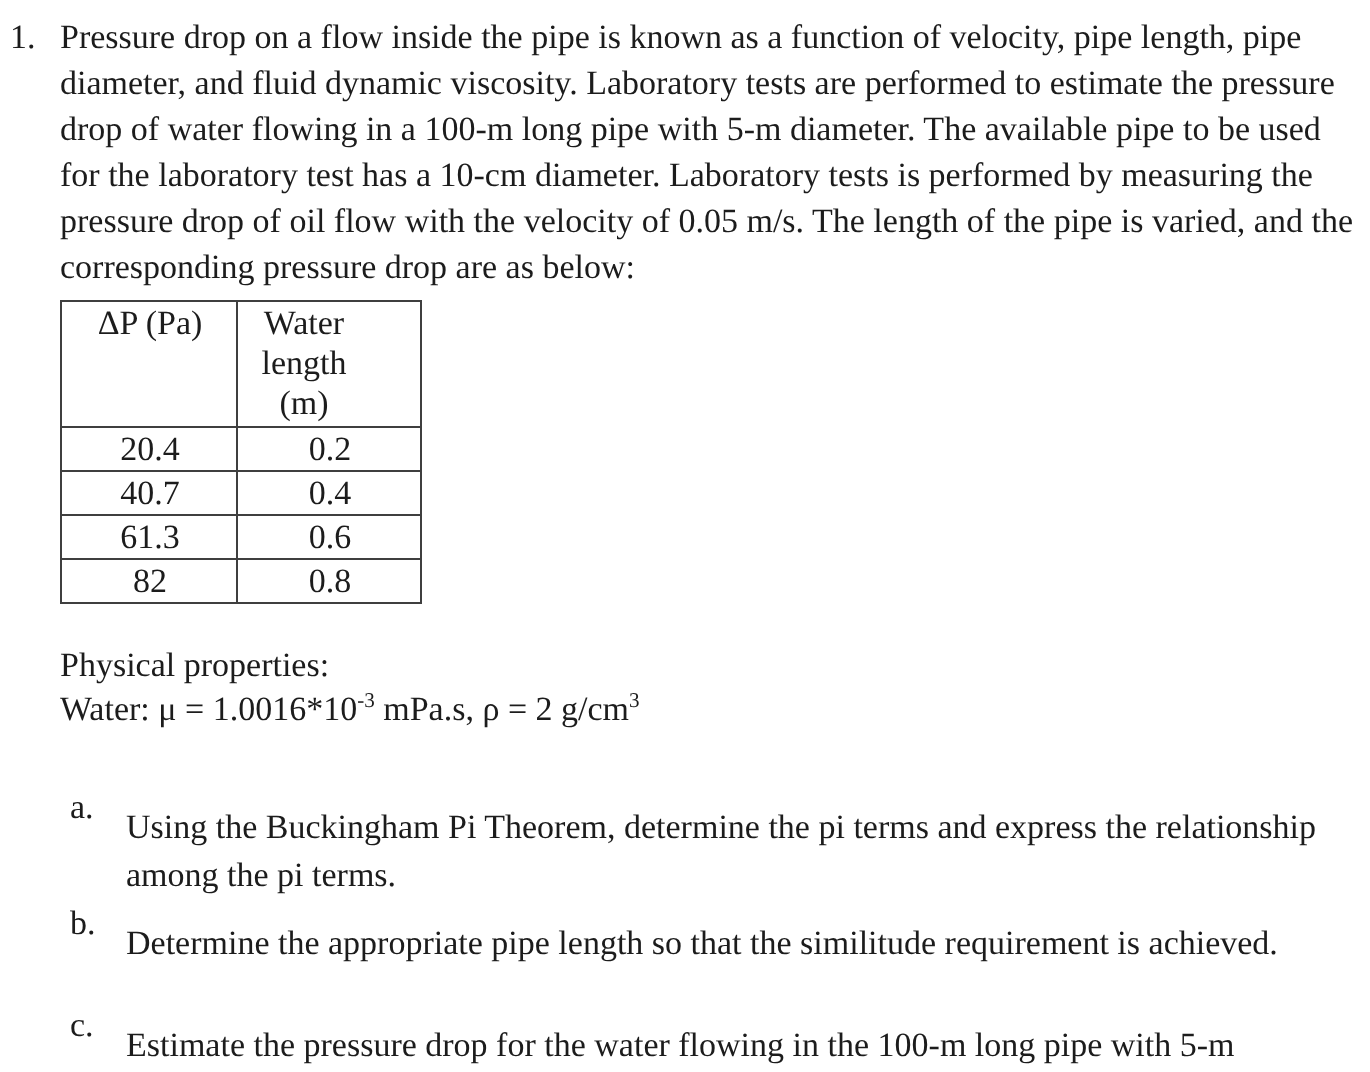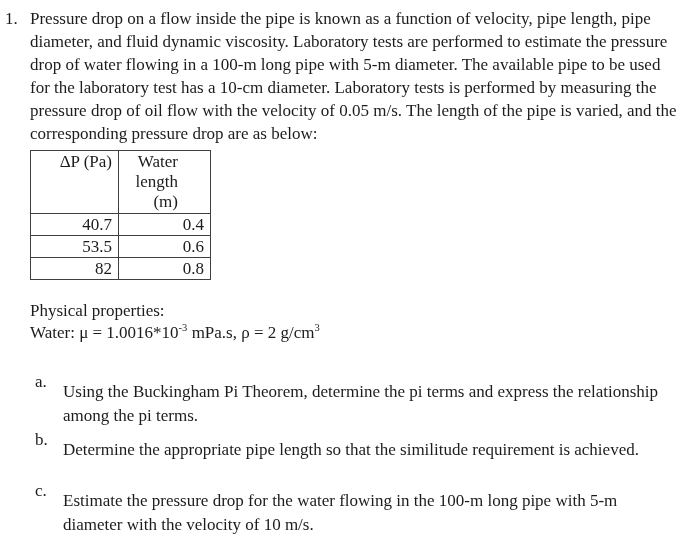--- a/index.html
+++ b/index.html
@@ -34,21 +34,21 @@
     line-height: 23px;
   }
   
   .data-table {
     margin: 5px 0 0 25px;
     border-collapse: collapse;
     font-size: 17px;
   }
   .data-table td, .data-table th {
     border: 1.6px solid var(--table-border-color);
-    text-align: right;
+    text-align: center;
     font-weight: normal;
     vertical-align: top;
     padding: 1px 6px 1px 7px;
   }
   .data-table .col-dp  { width: 88px; }
   .data-table .col-len { width: 92px; }
   .header-wrap { width: 52px; line-height: 20px; }
   .header-dp   { line-height: 20px; }
   .data-table tbody td { height: 22px; line-height: 19px; }
   
@@ -94,25 +94,29 @@
         <th class="col-dp">
           <div class="header-dp">ΔP (Pa)</div>
         </th>
         <th class="col-len">
           <div class="header-wrap">Water length (m)</div>
         </th>
       </tr>
     </thead>
     <tbody>
       <tr>
+        <td>20.4</td>
+        <td>0.2</td>
+      </tr>
+      <tr>
         <td>40.7</td>
         <td>0.4</td>
       </tr>
       <tr>
-        <td>53.5</td>
+        <td>61.3</td>
         <td>0.6</td>
       </tr>
       <tr>
         <td>82</td>
         <td>0.8</td>
       </tr>
     </tbody>
   </table>
 
   <div class="properties">

